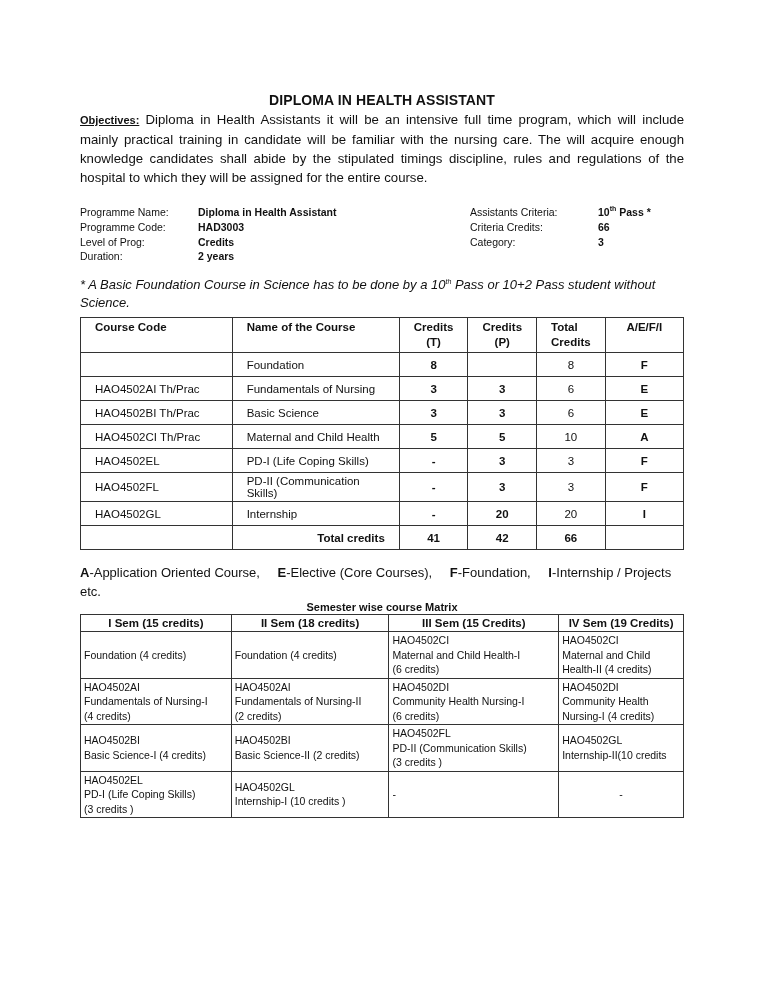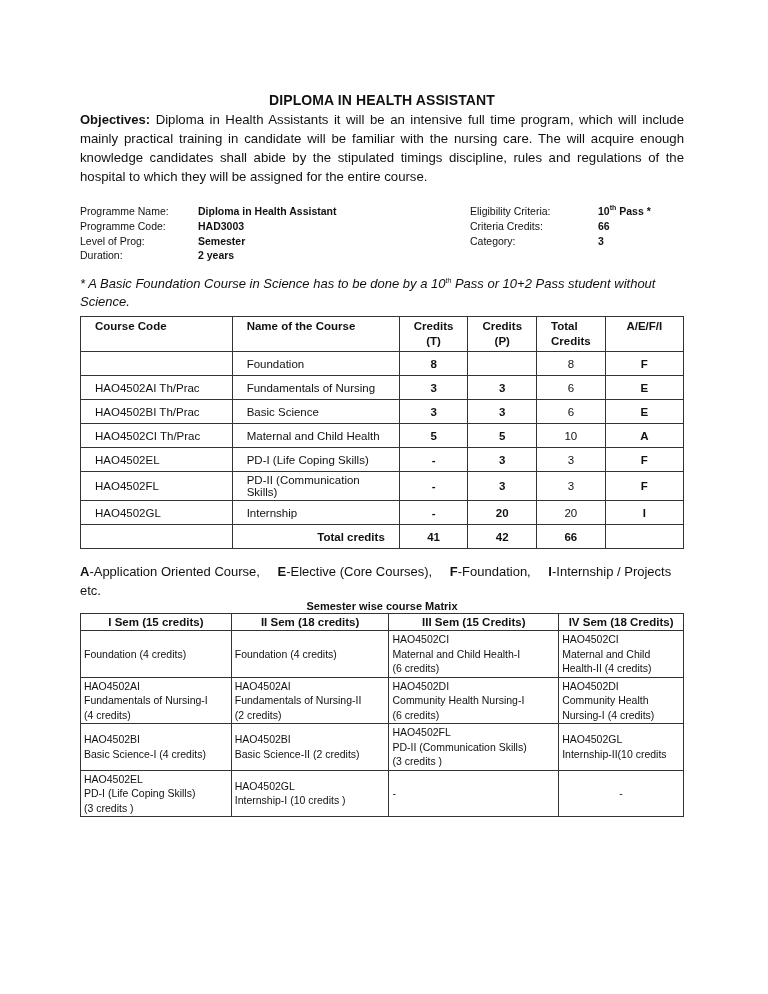--- a/index.html
+++ b/index.html
@@ -1,21 +1,21 @@
 <!DOCTYPE html>
 <html><head>
 <meta charset="utf-8">
 <style>
   html, body { margin: 0; padding: 0; background: #ffffff; }
   body { width: 768px; height: 994px; position: relative; overflow: hidden;
          font-family: "Liberation Sans", sans-serif; color: #111; }
   .page { position: absolute; left: 80px; top: 92px; width: 604px; }
   .title { text-align: center; font-weight: bold; font-size: 14px; margin: 0 0 2px 0; letter-spacing: 0.1px; }
   .objectives { font-size: 13.2px; line-height: 19px; text-align: justify; margin: 0; }
-  .obj-label { font-weight: bold; font-size: 13px; }
+  .obj-label { font-weight: bold; text-decoration: underline; font-size: 11px; }
   .info { display: grid; grid-template-columns: 118px 272px 128px 86px; font-size: 10.5px; line-height: 14.8px; margin-top: 18px; }
   .info .v { font-weight: bold; }
   .note { font-size: 13px; font-style: italic; line-height: 18px; margin-top: 12px; }
   .note b { font-weight: normal; }
   sup { font-size: 7px; vertical-align: 5px; line-height: 0; }
   table { border-collapse: collapse; width: 604px; }
   .courses { margin-top: 5px; font-size: 11.5px; }
   .courses td, .courses th { border: 1px solid #333; padding: 2px 14px; height: 19px; }
   .courses th { font-weight: bold; text-align: left; vertical-align: top; line-height: 15px; }
   .courses th.c { text-align: center; margin-top: 20px; }
@@ -36,30 +36,30 @@
 
 <div class="page">
 
   <div class="title">DIPLOMA IN HEALTH ASSISTANT</div>
 
   <p class="objectives"><span class="obj-label">Objectives:</span> <span>Diploma in Health Assistants it will be an intensive full time program, which will include mainly practical training in candidate will be familiar with the nursing care. The will acquire enough knowledge candidates shall abide by the stipulated timings discipline, rules and regulations of the hospital to which they will be assigned for the entire course.</span></p>
 
   <div class="info">
     <div>Programme Name:</div>
     <div class="v">Diploma in Health Assistant</div>
-    <div>Eligibility Criteria:</div>
+    <div>Assistants Criteria:</div>
     <div class="v"><span>10</span><sup>th</sup><span> Pass *</span></div>
 
     <div>Programme Code:</div>
     <div class="v">HAD3003</div>
     <div>Criteria Credits:</div>
     <div class="v">66</div>
 
     <div>Level of Prog:</div>
-    <div class="v">Semester</div>
+    <div class="v">Credits</div>
     <div>Category:</div>
     <div class="v">3</div>
 
     <div>Duration:</div>
     <div class="v">2 years</div>
     <div></div>
       <div></div>
   </div>
 
   <div class="note"><span>* A </span><b>Basic Foundation Course</b><span> in Science has to be done by a 10</span><sup>th</sup><span> Pass or 10+2 Pass student without Science.</span></div>
@@ -164,21 +164,21 @@
         <col style="width:151px">
         <col style="width:158px">
         <col style="width:170px">
         <col style="width:125px">
       </colgroup>
     <thead>
       <tr>
         <th>I Sem (15 credits)</th>
         <th>II Sem (18 credits)</th>
         <th>III Sem (15 Credits)</th>
-        <th>IV Sem (18 Credits)</th>
+        <th>IV Sem (19 Credits)</th>
       </tr>
     </thead>
     <tbody id="matrix-body">
         <tr>
           <td>
             <span class="line">Foundation (4 credits)</span>
           </td>
           <td>
             <span class="line">Foundation (4 credits)</span>
           </td>

